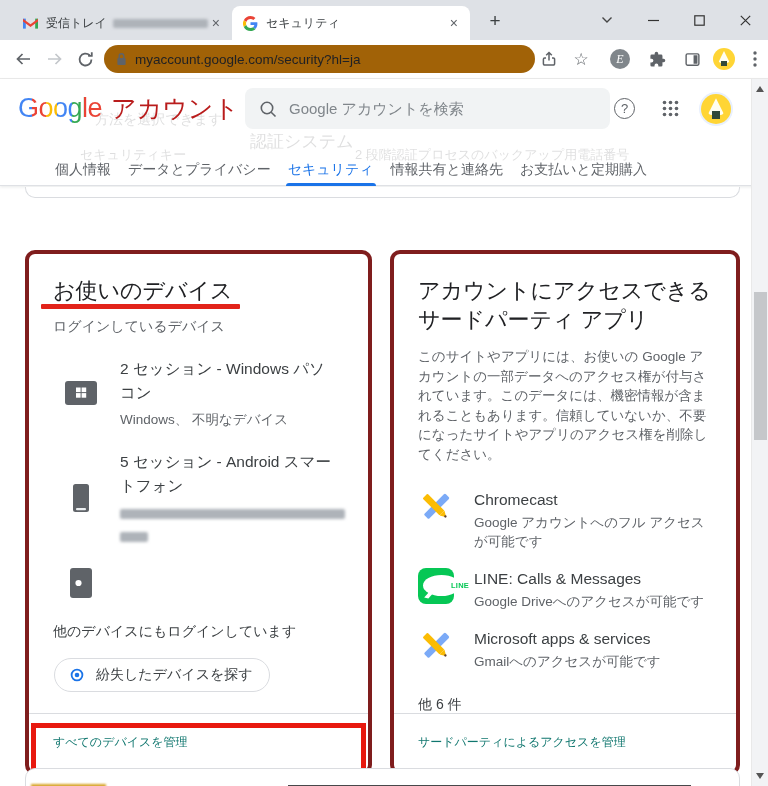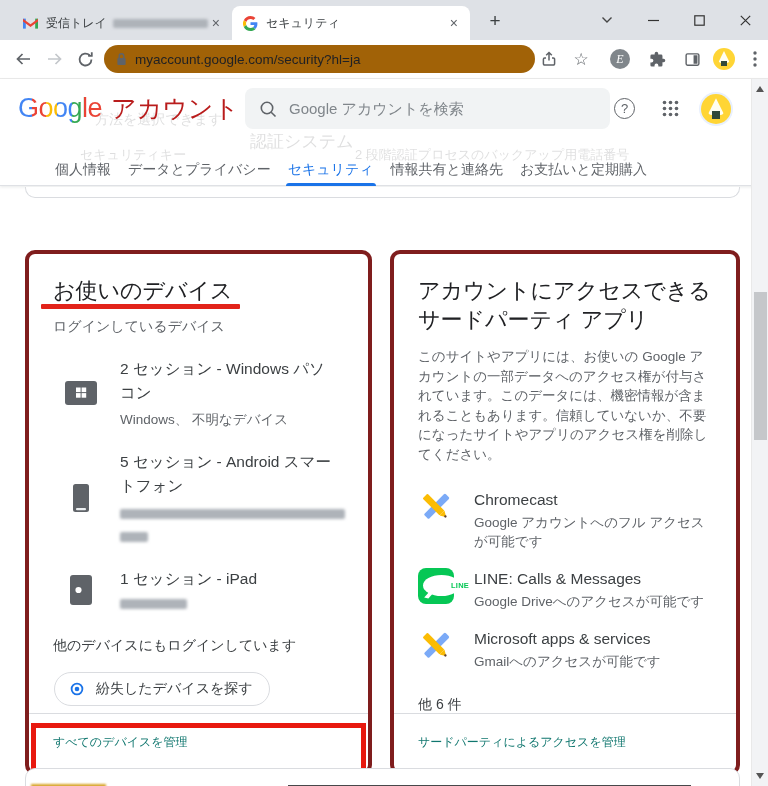--- a/index.html
+++ b/index.html
@@ -303,24 +303,20 @@
       </div>
     </div>
 
     <div class="device-row">
       <div class="dev-icon">
         <svg width="24" height="32">
             <rect x="1" y="1" width="22" height="30" rx="3" fill="#5f6368"></rect>
             <circle cx="9.5" cy="16" r="3.1" fill="#fff"></circle>
           </svg>
       </div>
-      <div class="dev-text">
-        <div class="dev-title">1 セッション - iPad</div>
-        <div class="blur-bar" style="width:67px; height:10px; margin-top:8px;"></div>
-      </div>
     </div>
 
     <div class="more-text">他のデバイスにもログインしています</div>
 
     <button class="find-btn">
       <svg width="18" height="18" viewBox="0 0 18 18">
           <circle cx="9" cy="9" r="5.4" fill="none" stroke="#1a73e8" stroke-width="1.8"></circle>
           <circle cx="9" cy="9" r="2.3" fill="#1a73e8"></circle>
         </svg>
       <span>紛失したデバイスを探す</span>

